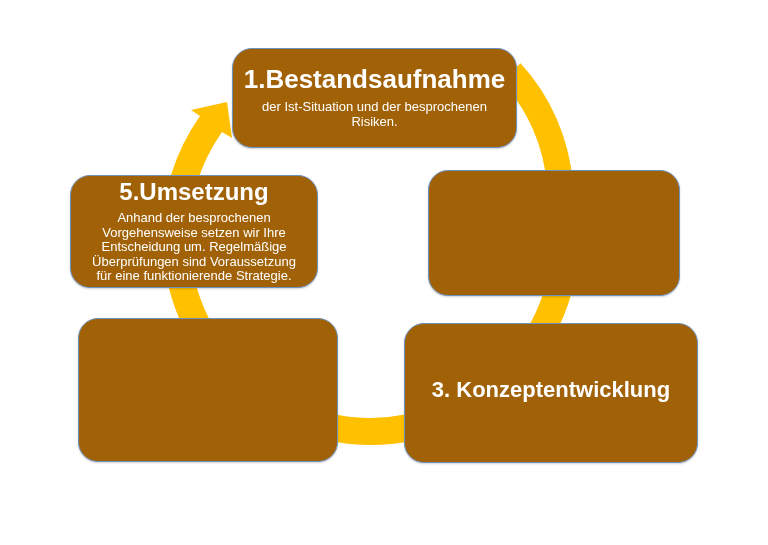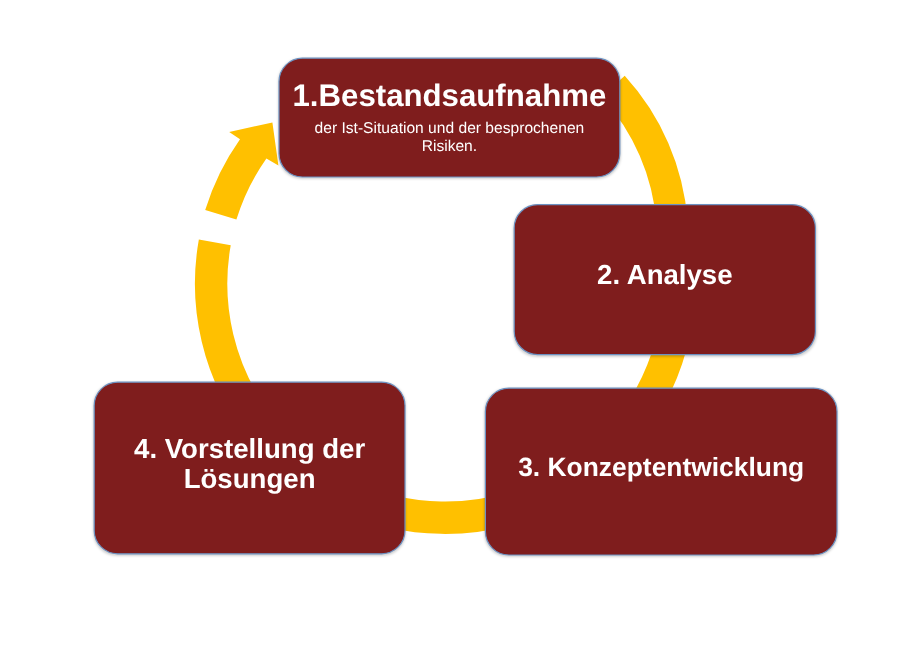--- a/index.html
+++ b/index.html
@@ -8,21 +8,21 @@
     position:relative;
     width:768px;height:545px;
     background:#ffffff;
     overflow:hidden;
   }
   .arrows-svg{
     position:absolute; left:0; top:0; width:768px; height:545px;
   }
   .step-box{
     position:absolute;
-    background:#7f1d1d;
+    background:#a16207;
     border:1px solid #6c92c2;
     border-radius:20px;
     color:#ffffff;
     display:flex;
     flex-direction:column;
     justify-content:center;
     align-items:center;
     text-align:center;
     box-sizing:border-box;
     box-shadow:0 1px 2px rgba(0,0,0,0.18);
@@ -70,25 +70,27 @@
              A 182 182 0 0 0 197 183
              Z" fill="#FFC000" stroke="none"></path>
   </svg>
 
   <div class="step-box box1">
     <div class="step-title">1.Bestandsaufnahme</div>
     <div class="step-body">der Ist-Situation und der besprochenen Risiken.</div>
   </div>
 
   <div class="step-box box2">
-    <div class="step-title">2. Analyse</div>
   </div>
 
   <div class="step-box box3">
     <div class="step-title">3. Konzeptentwicklung</div>
   </div>
 
   <div class="step-box box4">
-    <div class="step-title">4. Vorstellung der Lösungen</div>
   </div>
 
+  <div class="step-box box5">
+    <div class="step-title">5.Umsetzung</div>
+    <div class="step-body">Anhand der besprochenen Vorgehensweise setzen wir Ihre Entscheidung um. Regelmäßige Überprüfungen sind Voraussetzung für eine funktionierende Strategie.</div>
+  </div>
 
 </div>
 
 </body></html>

